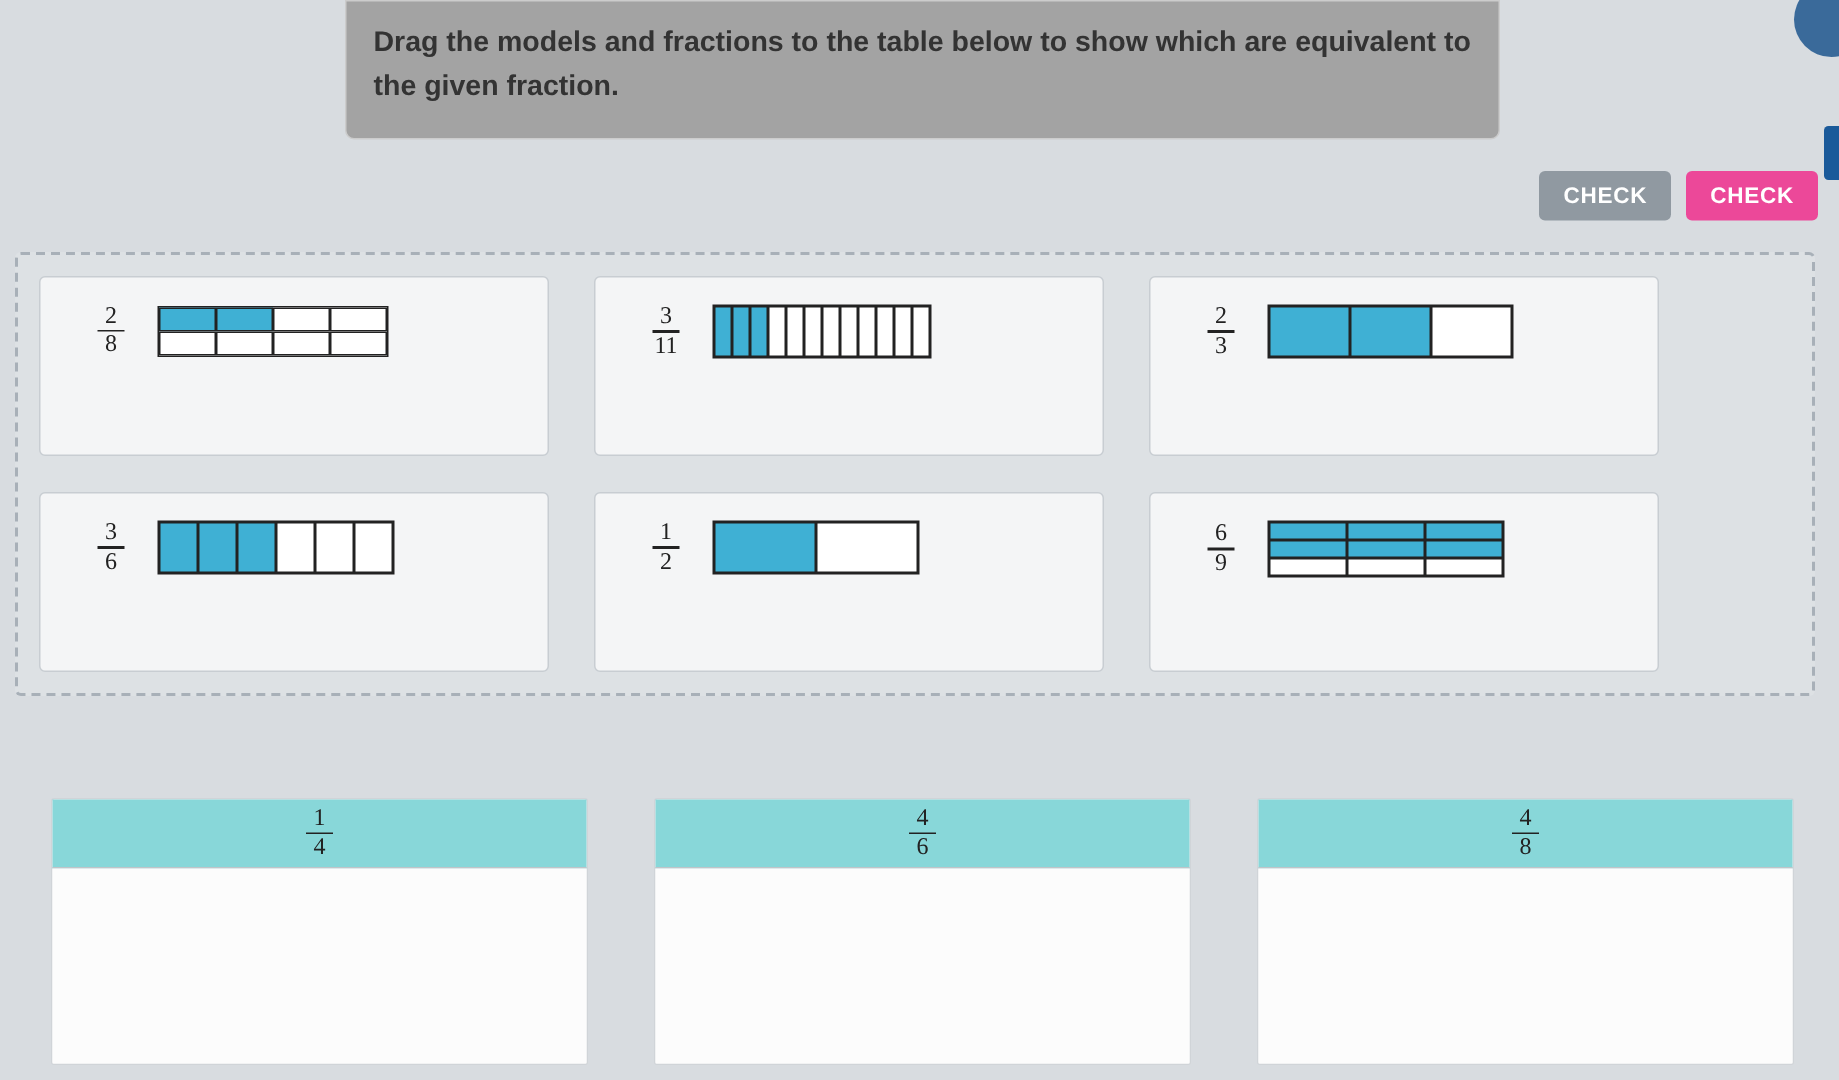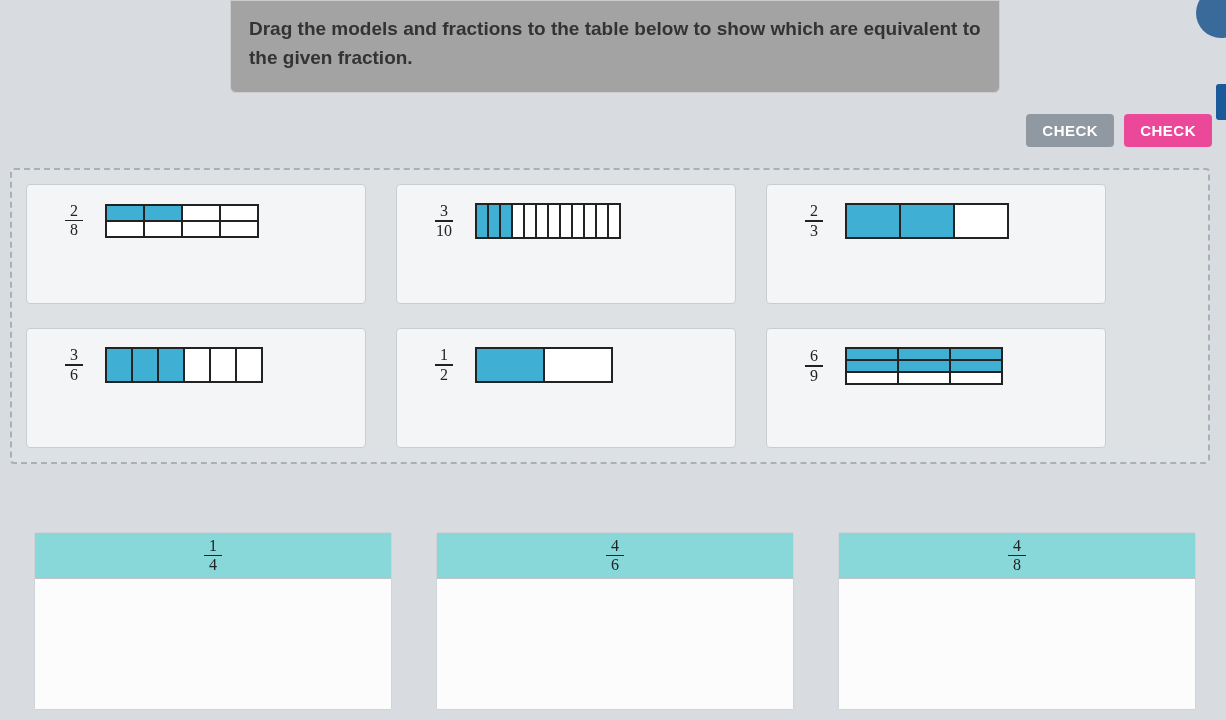--- a/index.html
+++ b/index.html
@@ -186,21 +186,21 @@
               <span class="cell" style="width: 38px; height: 16px;"></span>
             </span>
           </span>
         </div>
       </div>
       <div class="tile">
         <div class="tile-content">
           <span class="fraction">
             <span class="frac-num">3</span>
             <span class="frac-bar"></span>
-            <span class="frac-den">10</span>
+            <span class="frac-den">11</span>
           </span>
           <span class="model">
             <span class="model-row">
               <span class="cell fill" style="width: 12px; height: 34px;"></span>
               <span class="cell fill" style="width: 12px; height: 34px;"></span>
               <span class="cell fill" style="width: 12px; height: 34px;"></span>
               <span class="cell" style="width: 12px; height: 34px;"></span>
               <span class="cell" style="width: 12px; height: 34px;"></span>
               <span class="cell" style="width: 12px; height: 34px;"></span>
               <span class="cell" style="width: 12px; height: 34px;"></span>

